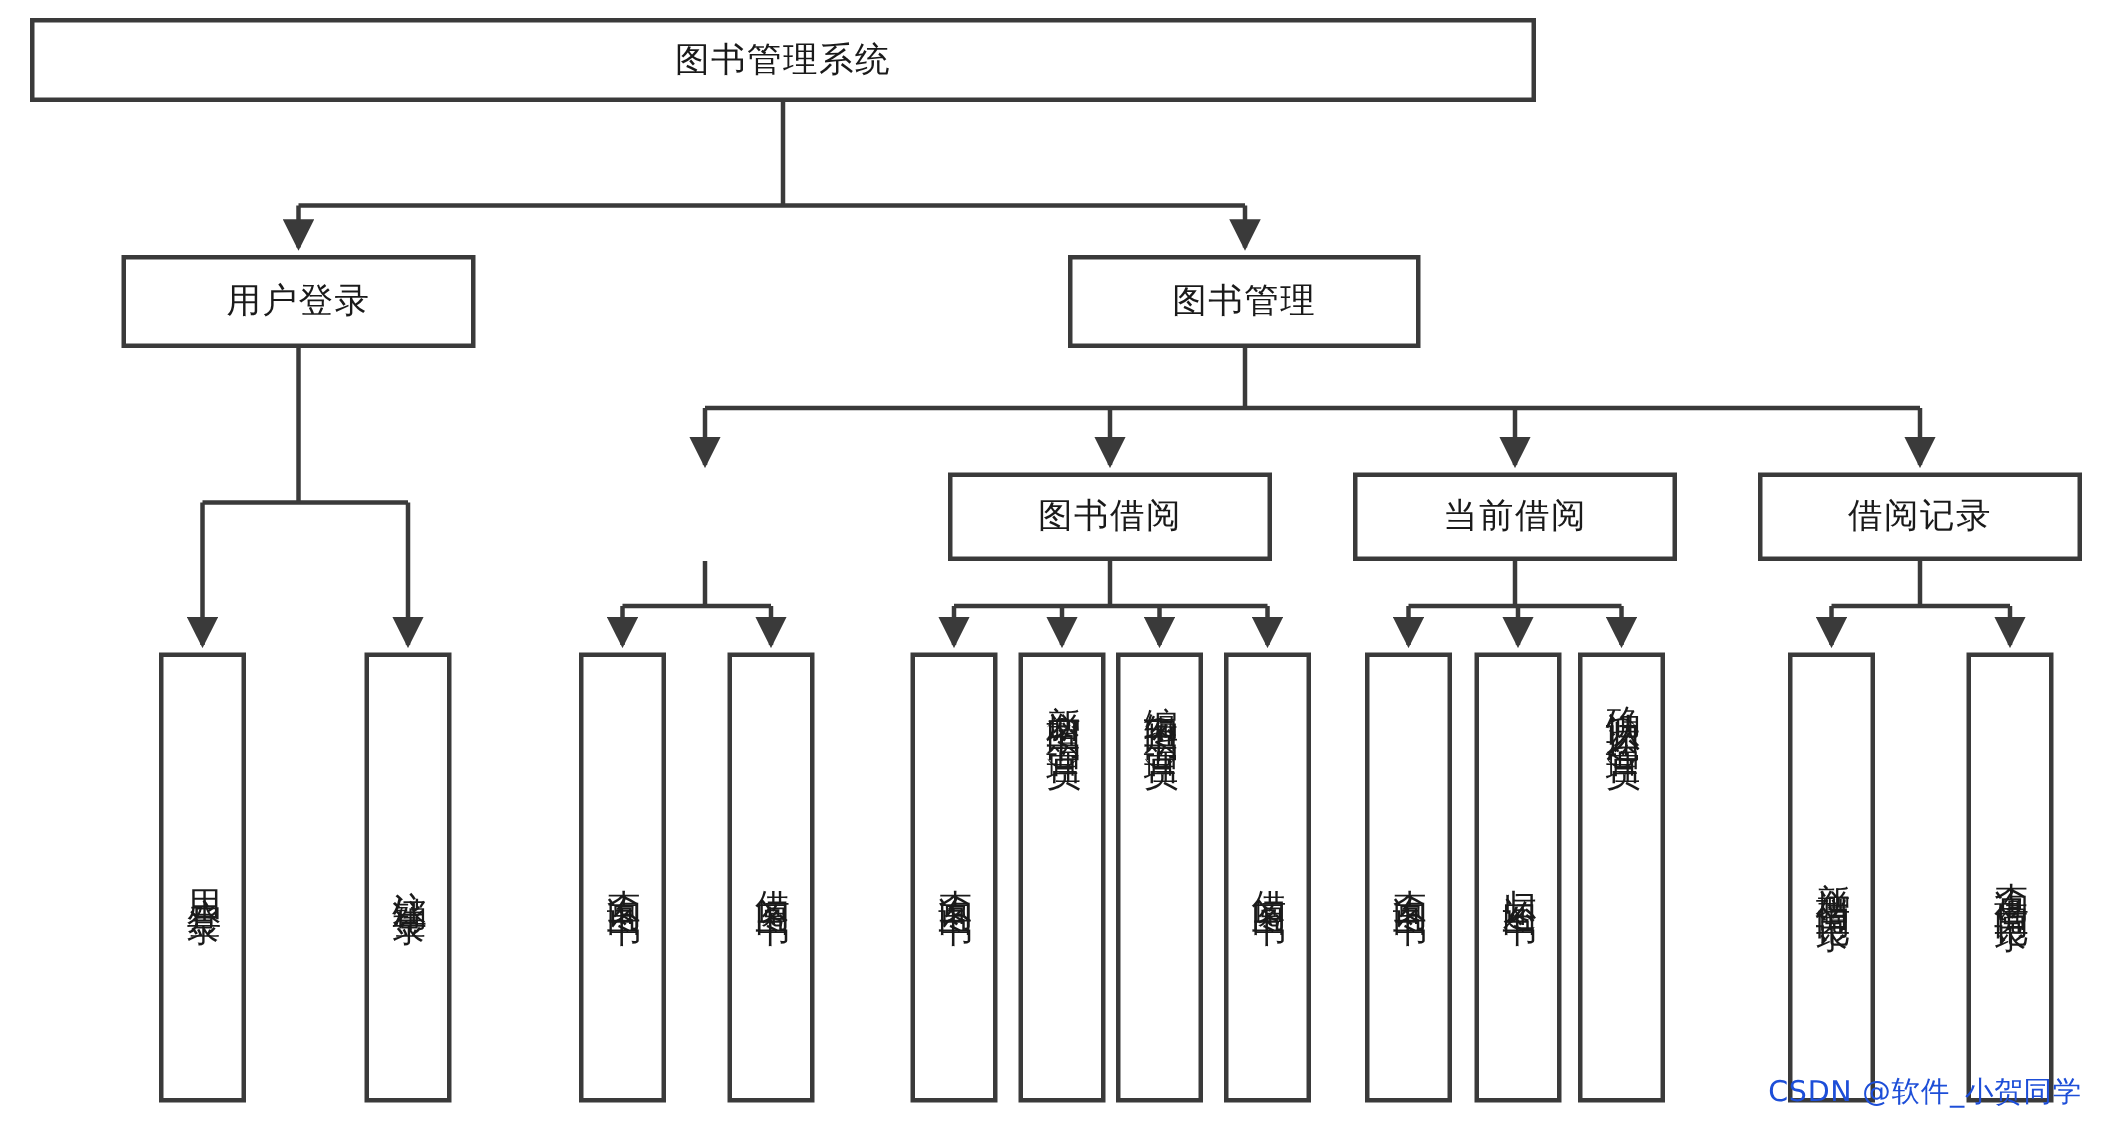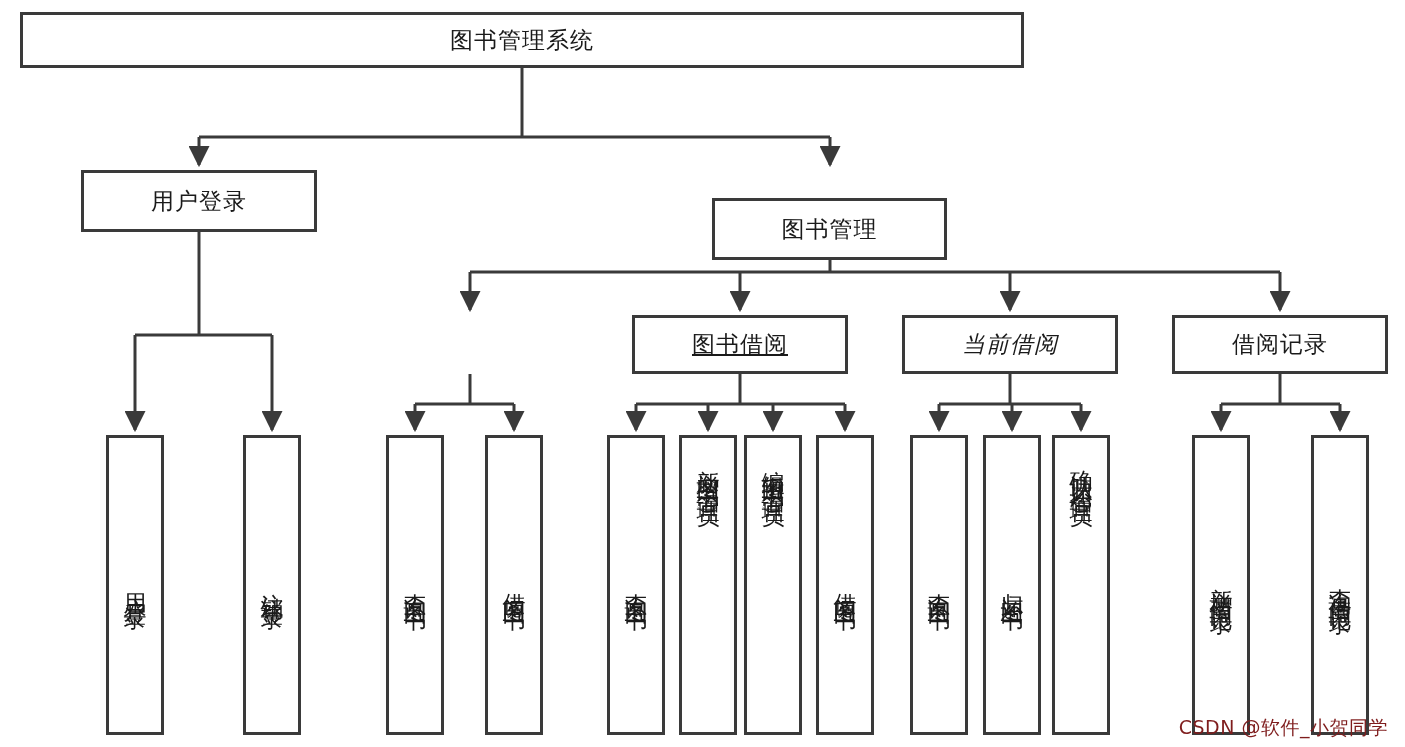--- a/index.html
+++ b/index.html
@@ -57,21 +57,21 @@
   }
   .node-box.leaf.centered {
     align-items: center;
     padding-top: 0;
   }
   #watermark {
     position: absolute;
     right: 8px;
     bottom: 6px;
     font-size: 19px;
-    color: #7f1d1d;
+    color: #1d4ed8;
     letter-spacing: 0.5px;
     white-space: nowrap;
     pointer-events: none;
   }
 </style>
 </head>
 <body>
 
 <div id="canvas">
 
@@ -125,28 +125,28 @@
     </g>
   </svg>
 
   <div class="node-box" id="node-root" style="left: 20px; top: 12px; width: 1004px; height: 56px;">
     <span class="node-label">图书管理系统</span>
   </div>
 
   <div class="node-box" id="node-l2-0" style="left: 81px; top: 170px; width: 236px; height: 62px;">
     <span class="node-label">用户登录</span>
   </div>
-  <div class="node-box" id="node-l2-1" style="left: 712px; top: 170px; width: 235px; height: 62px; margin-top: 28px;">
+  <div class="node-box" id="node-l2-1" style="left: 712px; top: 170px; width: 235px; height: 62px;">
     <span class="node-label">图书管理</span>
   </div>
 
-  <div class="node-box" id="node-l3-1" style="left: 632px; top: 315px; width: 216px; height: 59px; text-decoration: underline;">
+  <div class="node-box" id="node-l3-1" style="left: 632px; top: 315px; width: 216px; height: 59px;">
     <span class="node-label">图书借阅</span>
   </div>
-  <div class="node-box" id="node-l3-2" style="left: 902px; top: 315px; width: 216px; height: 59px; font-style: italic;">
+  <div class="node-box" id="node-l3-2" style="left: 902px; top: 315px; width: 216px; height: 59px;">
     <span class="node-label">当前借阅</span>
   </div>
   <div class="node-box" id="node-l3-3" style="left: 1172px; top: 315px; width: 216px; height: 59px; justify-content: center;">
     <span class="node-label">借阅记录</span>
   </div>
 
   <div class="node-box leaf centered" id="node-leaf-0" style="left: 106px; top: 435px; width: 58px; height: 300px;">
     <span class="node-label">用户登录</span>
   </div>
   <div class="node-box leaf centered" id="node-leaf-1" style="left: 243px; top: 435px; width: 58px; height: 300px;">

